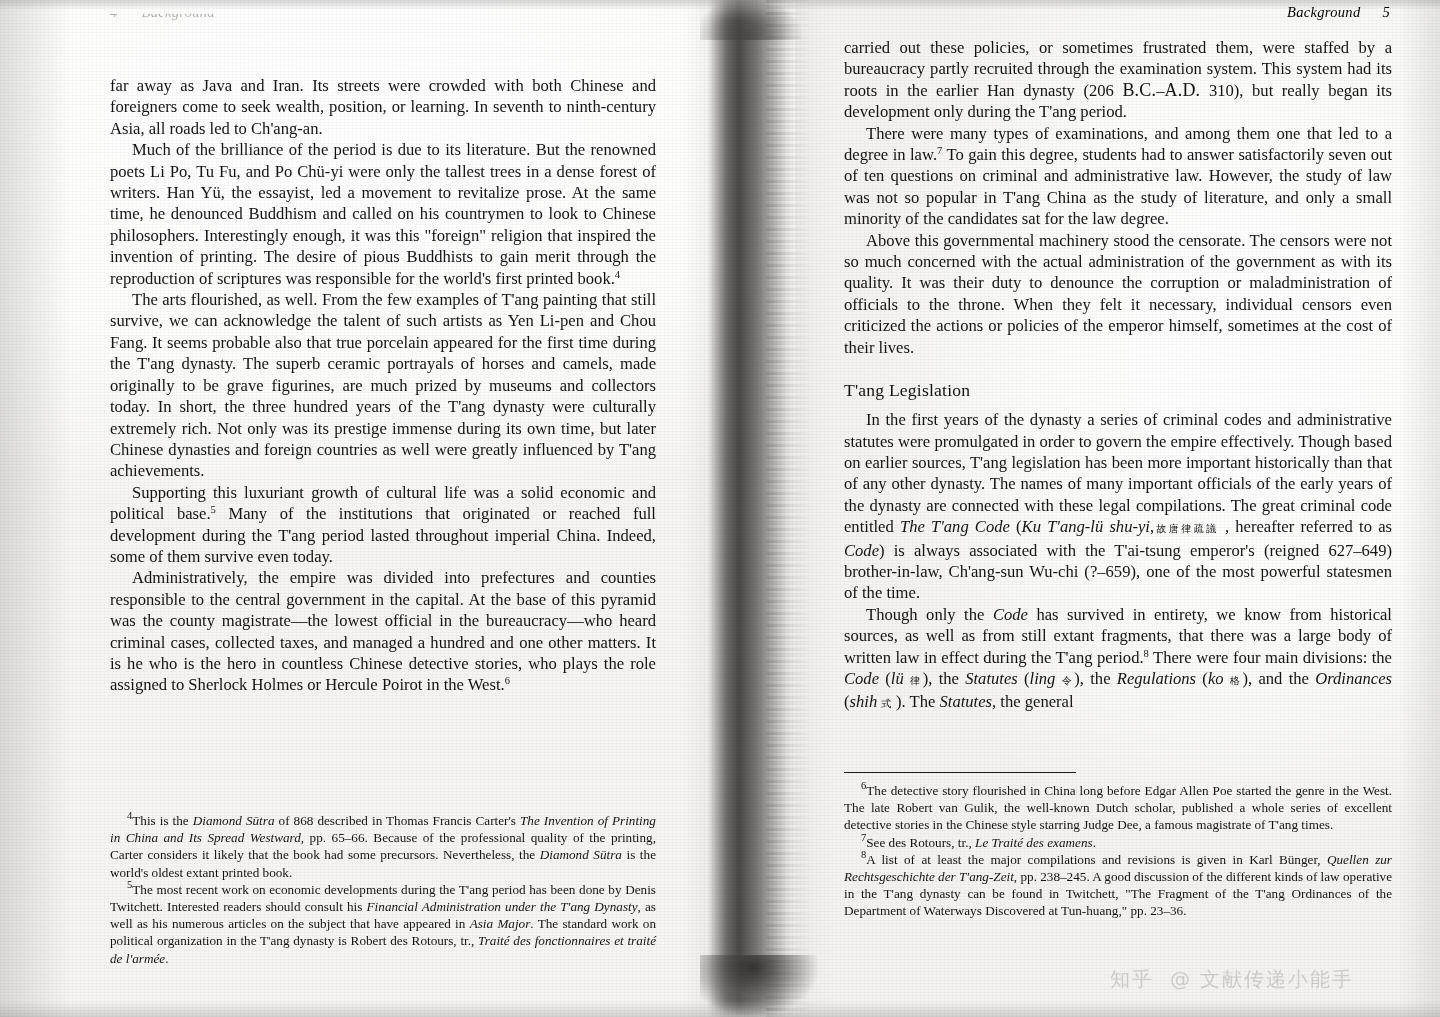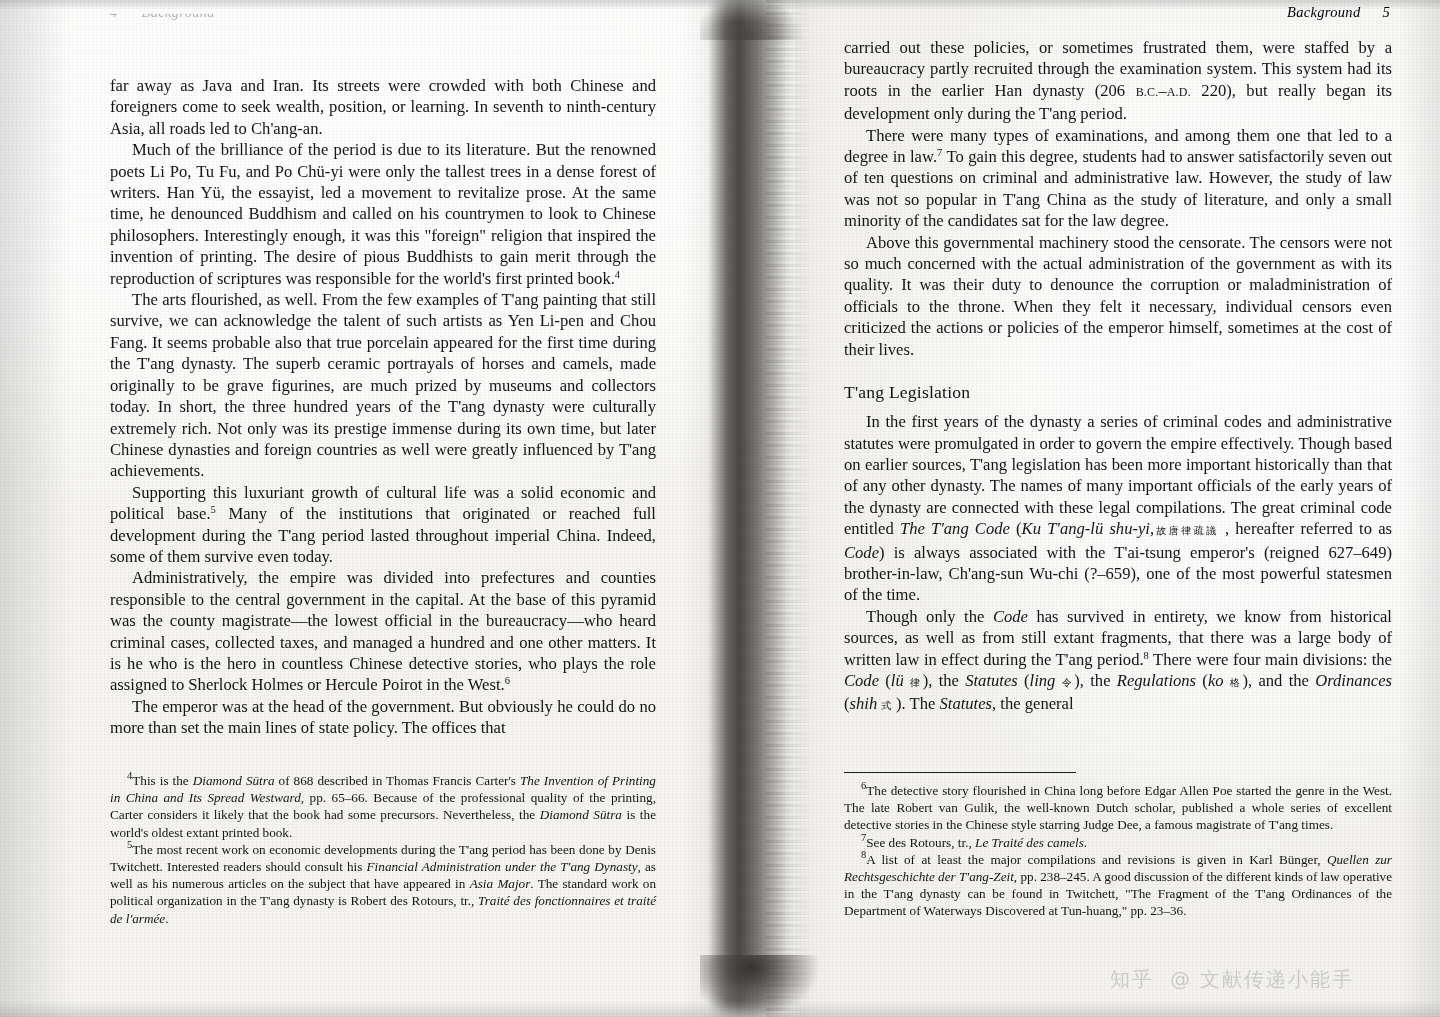--- a/index.html
+++ b/index.html
@@ -165,39 +165,39 @@
     letter-spacing: .2px;
   }
 
   i, em { font-style: italic; }
   sup {
     font-size: 10.5px;
     line-height: 0;
     vertical-align: 0.55em;
   }
   .smallcaps {
-    font-size: 12px;
+    font-size: 18px;
     letter-spacing: .2px;
   }
   .hanzi {
     font-family: "DejaVu Sans", "Liberation Sans", sans-serif;
     font-size: 10px;
     font-style: normal;
     letter-spacing: .5px;
   }
 
   
   .footnotes {
     position: absolute;
     left: 14px;
     font-size: 13.2px;
     line-height: 17.2px;
     text-align: justify;
   }
-  .leaf-left .footnotes  { top: 772px; width: 546px; }
+  .leaf-left .footnotes  { top: 812px; width: 546px; }
   .leaf-right .footnotes { top: 772px; width: 548px; left: 8px; }
 
   .footnotes .rule {
     display: block;
     width: 232px;
     height: 0;
     border-top: 1.6px solid #1d1d1d;
     margin: 0 0 9px 0;
   }
   .footnotes p {
@@ -252,58 +252,57 @@
       <p class="noindent">far away as Java and Iran. Its streets were crowded with both Chinese and foreigners come to seek wealth, position, or learning. In seventh to ninth-century Asia, all roads led to Ch'ang-an.</p>
 
       <p><span>Much of the brilliance of the period is due to its literature. But the renowned poets Li Po, Tu Fu, and Po Chü-yi were only the tallest trees in a dense forest of writers. Han Yü, the essayist, led a movement to revitalize prose. At the same time, he denounced Buddhism and called on his countrymen to look to Chinese philosophers. Interestingly enough, it was this "foreign" religion that inspired the invention of printing. The desire of pious Buddhists to gain merit through the reproduction of scriptures was responsible for the world's first printed book.</span><sup>4</sup></p>
 
       <p>The arts flourished, as well. From the few examples of T'ang painting that still survive, we can acknowledge the talent of such artists as Yen Li-pen and Chou Fang. It seems probable also that true porcelain appeared for the first time during the T'ang dynasty. The superb ceramic portrayals of horses and camels, made originally to be grave figurines, are much prized by museums and collectors today. In short, the three hundred years of the T'ang dynasty were culturally extremely rich. Not only was its prestige immense during its own time, but later Chinese dynasties and foreign countries as well were greatly influenced by T'ang achievements.</p>
 
       <p><span>Supporting this luxuriant growth of cultural life was a solid economic and political base.</span><sup>5</sup> <span>Many of the institutions that originated or reached full development during the T'ang period lasted throughout imperial China. Indeed, some of them survive even today.</span></p>
 
       <p><span>Administratively, the empire was divided into prefectures and counties responsible to the central government in the capital. At the base of this pyramid was the county magistrate—the lowest official in the bureaucracy—who heard criminal cases, collected taxes, and managed a hundred and one other matters. It is he who is the hero in countless Chinese detective stories, who plays the role assigned to Sherlock Holmes or Hercule Poirot in the West.</span><sup>6</sup></p>
 
-      <p>The emperor was at the head of the government. But obviously he could do no more than set the main lines of state policy. The offices that</p>
     </div>
 
     <div class="footnotes">
 
       <p><sup>4</sup><span>This is the </span><i>Diamond Sūtra</i><span> of 868 described in Thomas Francis Carter's </span><i>The Invention of Printing in China and Its Spread Westward</i><span>, pp. 65–66. Because of the professional quality of the printing, Carter considers it likely that the book had some precursors. Nevertheless, the </span><i>Diamond Sūtra</i><span> is the world's oldest extant printed book.</span></p>
 
       <p><sup>5</sup><span>The most recent work on economic developments during the T'ang period has been done by Denis Twitchett. Interested readers should consult his </span><i>Financial Administration under the T'ang Dynasty</i><span>, as well as his numerous articles on the subject that have appeared in </span><i>Asia Major</i><span>. The standard work on political organization in the T'ang dynasty is Robert des Rotours, tr., </span><i>Traité des fonctionnaires et traité de l'armée</i><span>.</span></p>
     </div>
   </div>
 
   <div class="leaf leaf-right">
 
     <div class="running-head rh-right">
       <span>Background</span><span class="folio">5</span>
     </div>
 
     <div class="colbody">
 
-      <p class="noindent">carried out these policies, or sometimes frustrated them, were staffed by a bureaucracy partly recruited through the examination system. This system had its roots in the earlier Han dynasty (<span>206</span>&nbsp;<span class="smallcaps">B.C.</span>–<span class="smallcaps">A.D.</span> <span>220</span>), but really began its development only during the T'ang period.</p>
+      <p class="noindent">carried out these policies, or sometimes frustrated them, were staffed by a bureaucracy partly recruited through the examination system. This system had its roots in the earlier Han dynasty (<span>206</span>&nbsp;<span class="smallcaps">B.C.</span>–<span class="smallcaps">A.D.</span> <span>310</span>), but really began its development only during the T'ang period.</p>
 
       <p>There were many types of examinations, and among them one that led to a degree in law.<sup>7</sup> To gain this degree, students had to answer satisfactorily seven out of ten questions on criminal and administrative law. However, the study of law was not so popular in T'ang China as the study of literature, and only a small minority of the candidates sat for the law degree.</p>
 
       <p>Above this governmental machinery stood the censorate. The censors were not so much concerned with the actual administration of the government as with its quality. It was their duty to denounce the corruption or maladministration of officials to the throne. When they felt it necessary, individual censors even criticized the actions or policies of the emperor himself, sometimes at the cost of their lives.</p>
 
       <h2 class="section-heading">T'ang Legislation</h2>
 
       <p><span>In the first years of the dynasty a series of criminal codes and administrative statutes were promulgated in order to govern the empire effectively. Though based on earlier sources, T'ang legislation has been more important historically than that of any other dynasty. The names of many important officials of the early years of the dynasty are connected with these legal compilations. The great criminal code entitled</span> <i>The T'ang Code</i> (<i>Ku T'ang-lü shu-yi</i>,<span class="hanzi">故唐律疏議</span> <span>, hereafter referred to as</span> <i>Code</i>) <span>is always associated with the T'ai-tsung emperor's (reigned 627–649) brother-in-law, Ch'ang-sun Wu-chi (?–659), one of the most powerful statesmen of the time.</span></p>
 
       <p><span>Though only the</span> <i>Code</i> <span>has survived in entirety, we know from historical sources, as well as from still extant fragments, that there was a large body of written law in effect during the T'ang period.</span><sup>8</sup> <span>There were four main divisions: the</span> <i>Code</i> (<i>lü</i> <span class="hanzi">律</span>), the <i>Statutes</i> (<i>ling</i> <span class="hanzi">令</span>), the <i>Regulations</i> (<i>ko</i> <span class="hanzi">格</span>), and the <i>Ordinances</i> (<i>shih</i> <span class="hanzi">式</span> ). The <i>Statutes</i>, the general</p>
     </div>
 
     <div class="footnotes">
       <span class="rule"></span>
 
       <p><sup>6</sup><span>The detective story flourished in China long before Edgar Allen Poe started the genre in the West. The late Robert van Gulik, the well-known Dutch scholar, published a whole series of excellent detective stories in the Chinese style starring Judge Dee, a famous magistrate of T'ang times.</span></p>
 
-      <p><sup>7</sup><span>See des Rotours, tr., </span><i>Le Traité des camels</i><span>.</span></p>
+      <p><sup>7</sup><span>See des Rotours, tr., </span><i>Le Traité des examens</i><span>.</span></p>
 
       <p><sup>8</sup><span>A list of at least the major compilations and revisions is given in Karl Bünger, </span><i>Quellen zur Rechtsgeschichte der T'ang-Zeit</i><span>, pp. 238–245. A good discussion of the different kinds of law operative in the T'ang dynasty can be found in Twitchett, "The Fragment of the T'ang Ordinances of the Department of Waterways Discovered at Tun-huang," pp. 23–36.</span></p>
     </div>
   </div>
 
   <div class="gutter">
     <div class="gutter-halo"></div>
     <div class="gutter-core"></div>
     <div class="gutter-feather"></div>
     <div class="gutter-flare-top"></div>

